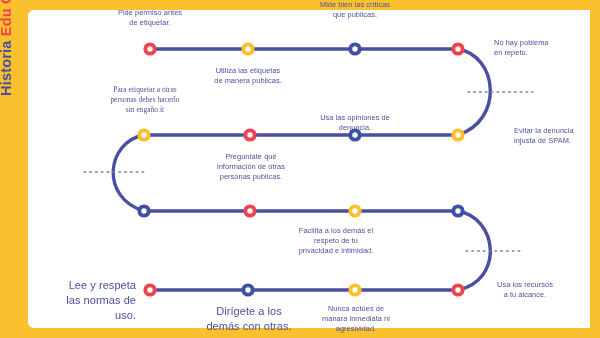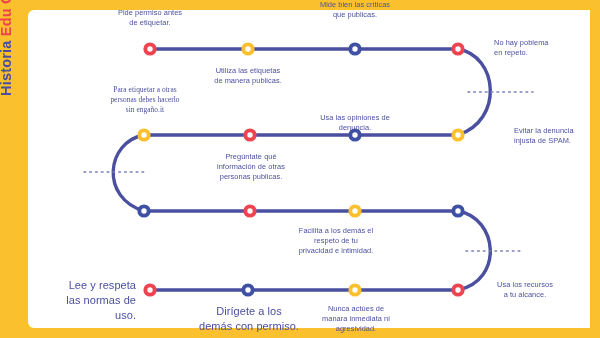--- a/index.html
+++ b/index.html
@@ -164,17 +164,17 @@
   <div class="label l" style="left:494px; top:38px; width:60px;">No hay poblema en repeto.</div>
 
   <div class="label c" style="left:107px; top:85px; width:76px;font-family:Liberation Serif, serif;">Para etiquetar a otras personas debes hacerlo sin engaño.it</div>
   <div class="label c" style="left:212px; top:152px; width:78px;">Pregúntate qué información de otras personas publicas.</div>
   <div class="label c" style="left:318px; top:113px; width:74px;">Usa las opiniones de denuncia.</div>
   <div class="label l" style="left:494px; top:126px; width:62px;margin-left:20px;">Evitar la denuncia injusta de SPAM.</div>
 
   <div class="label c" style="left:296px; top:226px; width:80px;">Facilita a los demás el respeto de tu privacidad e intimidad.</div>
 
   <div class="label r bold" style="left:58px; top:278px; width:78px;">Lee y respeta las normas de uso.</div>
-  <div class="label c bold" style="left:199px; top:304px; width:100px;">Dirígete a los demás con permiso.</div>
+  <div class="label c bold" style="left:199px; top:304px; width:100px;">Dirígete a los demás con otras.</div>
   <div class="label c" style="left:317px; top:304px; width:78px;">Nunca actúes de manara inmediata ni agresividad.</div>
   <div class="label l" style="left:494px; top:280px; width:62px;text-align:center;">Usa los recursos a tu alcance.</div>
 
 </div>
 
 </body></html>

